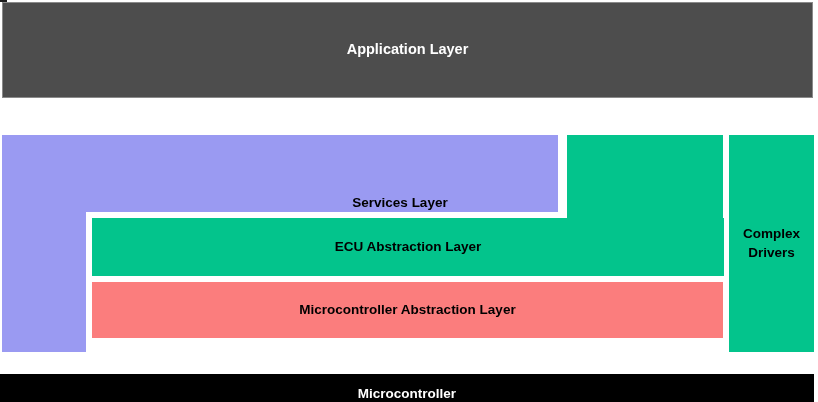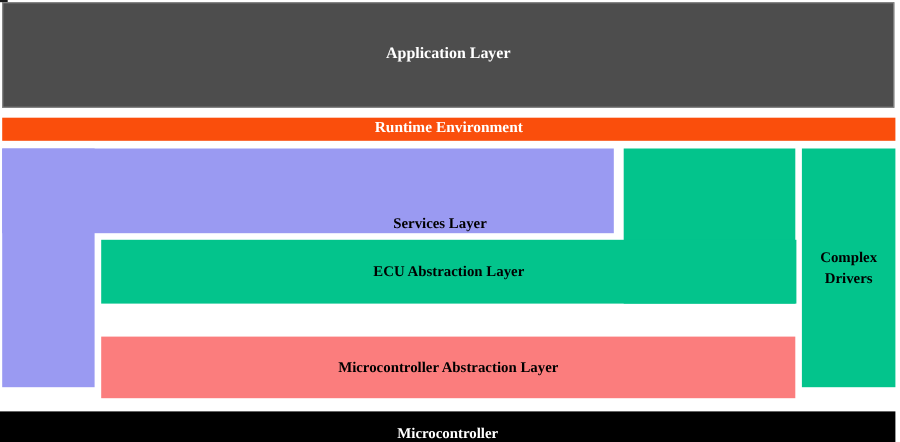--- a/index.html
+++ b/index.html
@@ -6,21 +6,21 @@
     margin: 0;
     padding: 0;
     background: #FFFFFF;
   }
   .canvas {
     position: relative;
     width: 818px;
     height: 402px;
     background: #FFFFFF;
     overflow: hidden;
-    font-family: Liberation Serif, serif;
+    font-family: Liberation Sans, sans-serif;
   }
   .box {
     position: absolute;
     display: flex;
     align-items: center;
     justify-content: center;
     box-sizing: border-box;
   }
   .label {
     font-weight: bold;
@@ -40,41 +40,38 @@
   .runtime-env         { left: 2px;   top: 107px; width: 812px; height: 21px; }
   .runtime-env .label  { font-size: 14px; }
 
   .services-top        { left: 2px;   top: 135px; width: 556px; height: 77px; }
   .services-leftcol    { left: 2px;   top: 135px; width: 84px;  height: 217px; }
   .services-label-zone { left: 0;     top: 135px; width: 800px; height: 77px; align-items: flex-end; }
 
   .green-column        { left: 567px; top: 135px; width: 156px; height: 141px; }
   .ecu-band            { left: 92px;  top: 218px; width: 632px; height: 58px; }
 
-  .mcal-band           { left: 92px;  top: 282px; width: 631px; height: 56px; margin-top: 24px; }
+  .mcal-band           { left: 92px;  top: 282px; width: 631px; height: 56px; }
 
   .complex-drivers     { left: 729px; top: 135px; width: 85px;  height: 217px; }
 
   .microcontroller     { left: 0;     top: 358px; width: 814px; height: 41px; margin-top: 16px; }
   .microcontroller .label { font-size: 13.5px; }
 </style>
 </head>
 <body>
 
 <div class="canvas">
 
   <div class="top-artifact"></div>
 
   <div class="box app-layer" style="background-color: rgb(77, 77, 77);">
     <span class="label light">Application Layer</span>
   </div>
 
-  <div class="box runtime-env" style="background-color: rgb(250, 78, 12);">
-    <span class="label light">Runtime Environment</span>
-  </div>
 
   <div class="box services-top" style="background-color: rgb(154, 154, 242);"></div>
   <div class="box services-leftcol" style="background-color: rgb(154, 154, 242);"></div>
   <div class="box services-label-zone">
     <span class="label">Services Layer</span>
   </div>
 
   <div class="box green-column" style="background-color: rgb(3, 196, 140);"></div>
   <div class="box ecu-band" style="background-color: rgb(3, 196, 140);">
     <span class="label">ECU Abstraction Layer</span>

